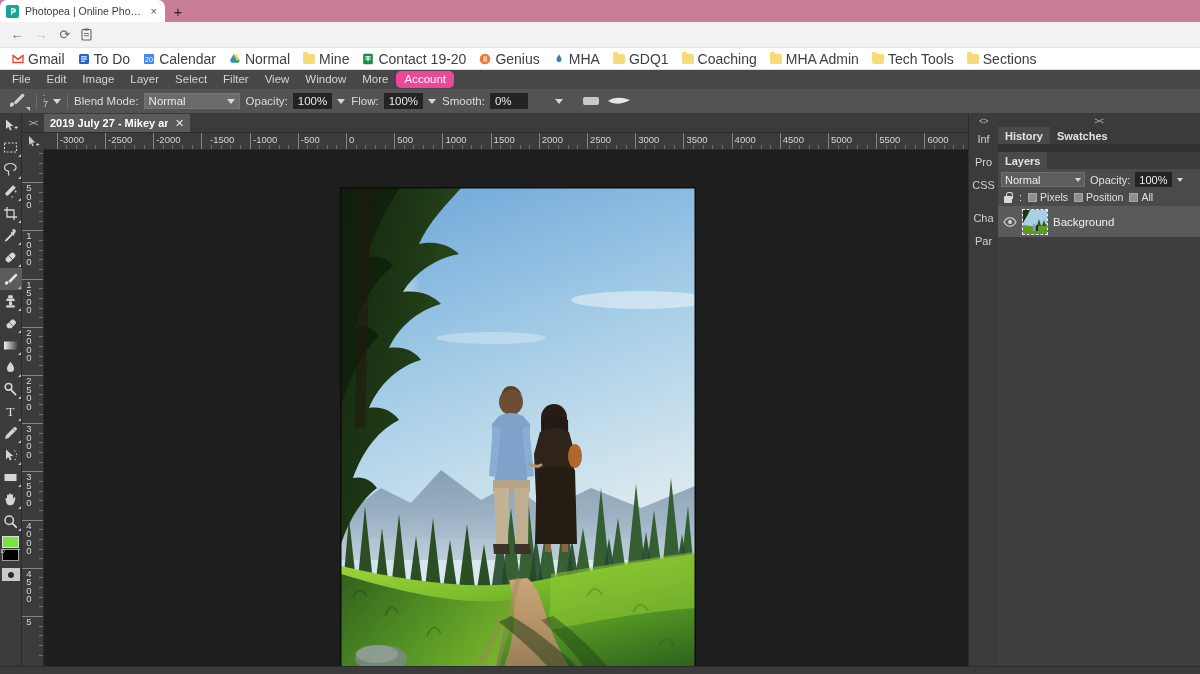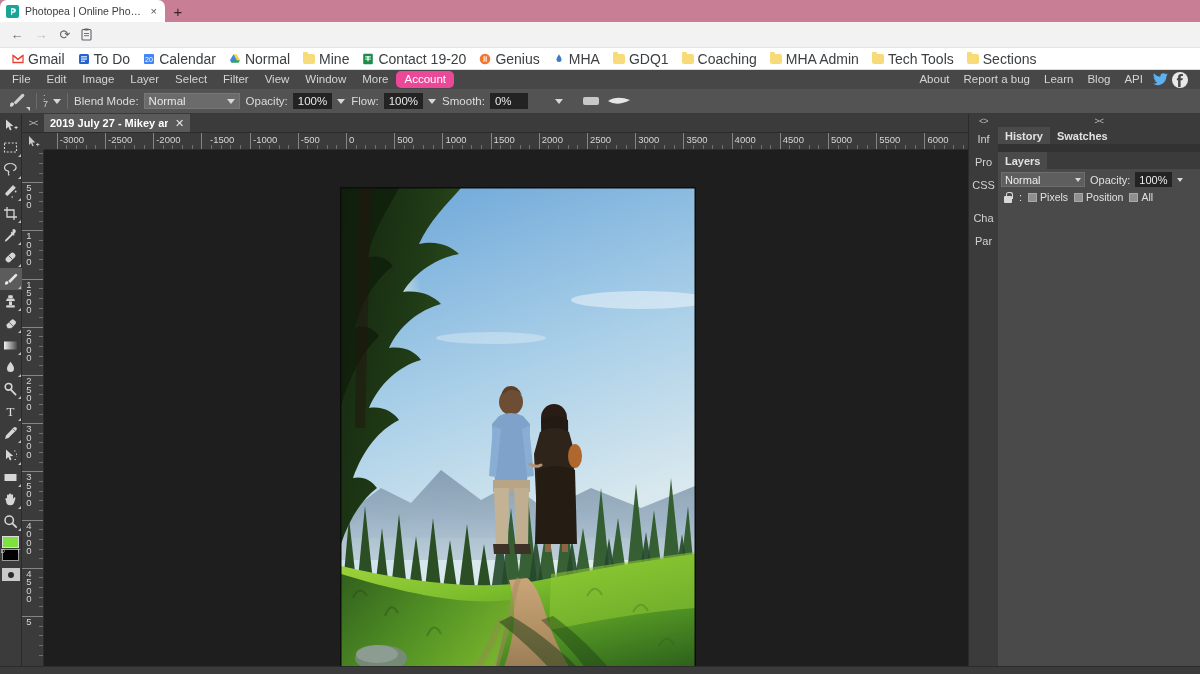--- a/index.html
+++ b/index.html
@@ -435,38 +435,20 @@
   <div class="pp-menu">File</div>
   <div class="pp-menu">Edit</div>
   <div class="pp-menu">Image</div>
   <div class="pp-menu">Layer</div>
   <div class="pp-menu">Select</div>
   <div class="pp-menu">Filter</div>
   <div class="pp-menu">View</div>
   <div class="pp-menu">Window</div>
   <div class="pp-menu">More</div>
   <div class="pp-menu account">Account</div>
-  <div class="pp-menu-right">
-    <div class="pp-menu">About</div>
-    <div class="pp-menu">Report a bug</div>
-    <div class="pp-menu">Learn</div>
-    <div class="pp-menu">Blog</div>
-    <div class="pp-menu">API</div>
-    <div class="social">
-      <svg width="15" height="13" viewBox="0 0 16 14">
-          <path d="M16 1.7a6.3 6.3 0 0 1-1.9.5A3.3 3.3 0 0 0 15.5.4a6.6 6.6 0 0 1-2.1.8A3.3 3.3 0 0 0 7.8 4a9.3 9.3 0 0 1-6.8-3.4A3.3 3.3 0 0 0 2 5a3.3 3.3 0 0 1-1.5-.4 3.3 3.3 0 0 0 2.6 3.2 3.3 3.3 0 0 1-1.5.1 3.3 3.3 0 0 0 3 2.3A6.6 6.6 0 0 1 0 11.6a9.3 9.3 0 0 0 5 1.5c6 0 9.3-5 9.3-9.3v-.4A6.6 6.6 0 0 0 16 1.7z" fill="#5cb2ee"></path>
-        </svg>
-    </div>
-    <div class="social">
-      <svg width="16" height="16" viewBox="0 0 16 16">
-          <circle cx="8" cy="8" r="8" fill="#e8e8e8"></circle>
-          <path d="M10.3 8.3h-1.7V15H6.1V8.3H4.9V6.2h1.2V4.9C6.1 3.4 6.8 2 9 2h1.9v2h-1.3c-.4 0-.9.1-.9.9v1.3h2.2z" fill="#474747"></path>
-        </svg>
-    </div>
-  </div>
 </div>
 
 <div class="pp-options">
   <div class="opt-tool">
     <svg width="20" height="18" viewBox="0 0 20 18">
         <path d="M3 14.5c1.8.5 3.6-.4 4-1.9.2-.9-.4-1.7-1.3-2-1.1-.3-2.2.3-2.5 1.3-.1.7-.2 1.9-.2 2.6z" fill="#d9d9d9"></path>
         <path d="M6.6 10.4 14.6 2.3a1.6 1.6 0 0 1 2.3 2.3l-8.1 8z" fill="#cfcfcf"></path>
       </svg>
     <span style="position:absolute;right:0;bottom:1px;width:0;height:0;border-left:4px solid transparent;border-top:4px solid #d0d0d0;"></span>
   </div>
@@ -1054,16 +1036,40 @@
         <span class="lock-item">
           <span class="chk"></span>
           <span class="lbl">Position</span>
         </span>
         <span class="lock-item">
           <span class="chk"></span>
           <span class="lbl">All</span>
         </span>
       </div>
     </div>
+    <div class="layer-list">
+      <div class="layer-row">
+        <span class="eye">
+          <svg width="14" height="10" viewBox="0 0 14 10">
+              <path d="M7 0.8C3.4 0.8 1 5 1 5s2.4 4.2 6 4.2S13 5 13 5 10.6 0.8 7 0.8z" fill="none" stroke="#dcdcdc" stroke-width="1.1"></path>
+              <circle cx="7" cy="5" r="1.9" fill="#dcdcdc"></circle>
+            </svg>
+        </span>
+        <span class="layer-thumb">
+          <svg width="24" height="24" viewBox="0 0 24 24">
+            <rect width="24" height="24" fill="#a8cfe6"></rect>
+            <path d="M0 15 C6 16 12 17 18 15 L24 14 L24 24 L0 24z" fill="#5c9b25"></path>
+            <path d="M0 0 L7 0 C5 5 2 9 0 13z" fill="#1d3312"></path>
+            <g fill="#2c5425">
+                <path d="M14 16 L16 9 L18 16z"></path>
+                <path d="M19 16 L21 10 L23 16z"></path>
+              </g>
+            <rect x="10" y="14" width="2" height="7" fill="#7ea2c9"></rect>
+            <rect x="13" y="15" width="2" height="6" fill="#2e2419"></rect>
+          </svg>
+        </span>
+        <span class="layer-name">Background</span>
+      </div>
+    </div>
   </div>
 </div>
 
 <div class="statusbar"></div>
 
 </body></html>

